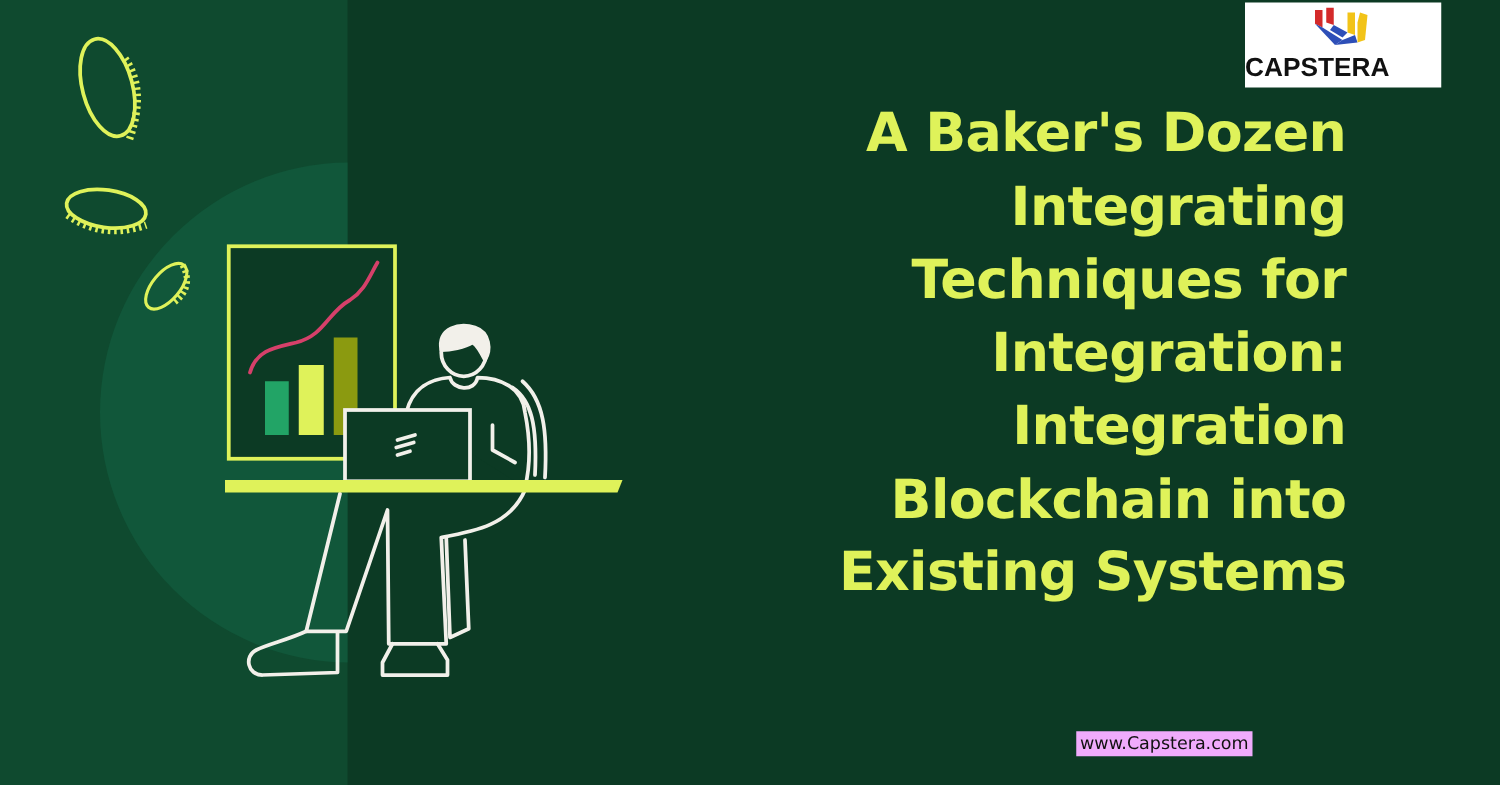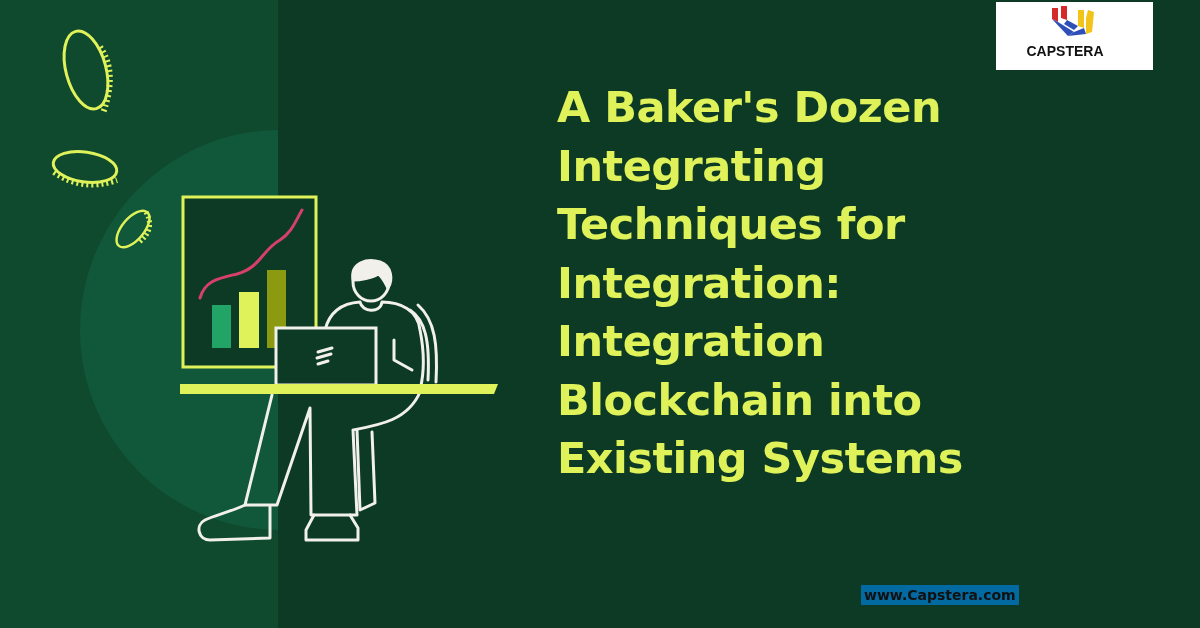--- a/index.html
+++ b/index.html
@@ -1,25 +1,25 @@
 <!DOCTYPE html>
 <html><head>
 <meta charset="utf-8">
 <style>
   html, body { margin: 0; padding: 0; }
   body { width: 1200px; height: 628px; overflow: hidden; background: #0c3a24; position: relative; font-family: "DejaVu Sans", sans-serif; }
   .left-panel { position: absolute; left: 0; top: 0; width: 278px; height: 628px; background: #0f4a2f; overflow: hidden; }
   .left-circle { position: absolute; left: 80px; top: 130px; width: 400px; height: 400px; border-radius: 50%; background: #11573a; }
   .illustration { position: absolute; left: 0; top: 0; width: 560px; height: 628px; }
   .title { position: absolute; left: 557px; top: 78px; width: 520px; color: #dff25a; font-family: "DejaVu Sans", sans-serif; font-weight: bold; font-size: 43px; line-height: 58.5px; letter-spacing: -0.5px; }
-  .title div { white-space: nowrap; }
+  .title div { white-space: nowrap; text-align: right; }
   .logo { position: absolute; left: 996px; top: 2px; width: 157px; height: 68px; background: #ffffff; }
   .logo-mark { position: absolute; left: 52px; top: 4px; width: 50px; height: 36px; }
-  .logo-text { position: absolute; left: 0; top: 41px; width: 138px; text-align: center; font-family: "Liberation Sans", sans-serif; font-weight: bold; font-size: 14px; color: #111; letter-spacing: 0px; }
-  .url { position: absolute; left: 861px; top: 585px; background: #0369a1; color: #111; font-family: "DejaVu Sans", sans-serif; font-size: 14px; font-weight: bold; padding: 1px 3px; line-height: 18px; }
+  .logo-text { position: absolute; left: 0; top: 41px; width: 138px; text-align: left; font-family: "Liberation Sans", sans-serif; font-weight: bold; font-size: 21px; color: #111; letter-spacing: 0px; }
+  .url { position: absolute; left: 861px; top: 585px; background: #f0abfc; color: #111; font-family: "DejaVu Sans", sans-serif; font-size: 14px; font-weight: normal; padding: 1px 3px; line-height: 18px; }
 </style>
 </head>
 <body>
 
 <div class="left-panel">
   <div class="left-circle"></div>
 </div>
 
 <svg class="illustration" viewBox="0 0 560 628" xmlns="http://www.w3.org/2000/svg">
 

